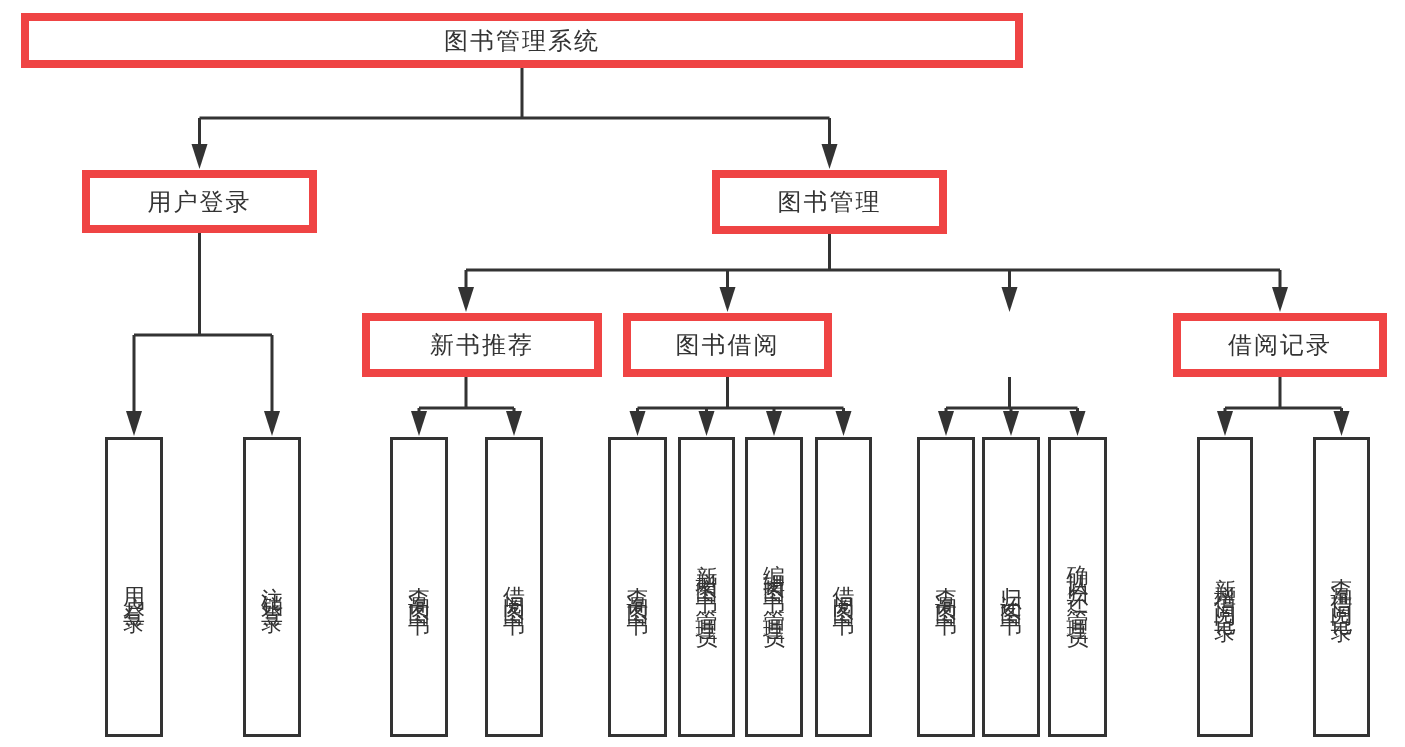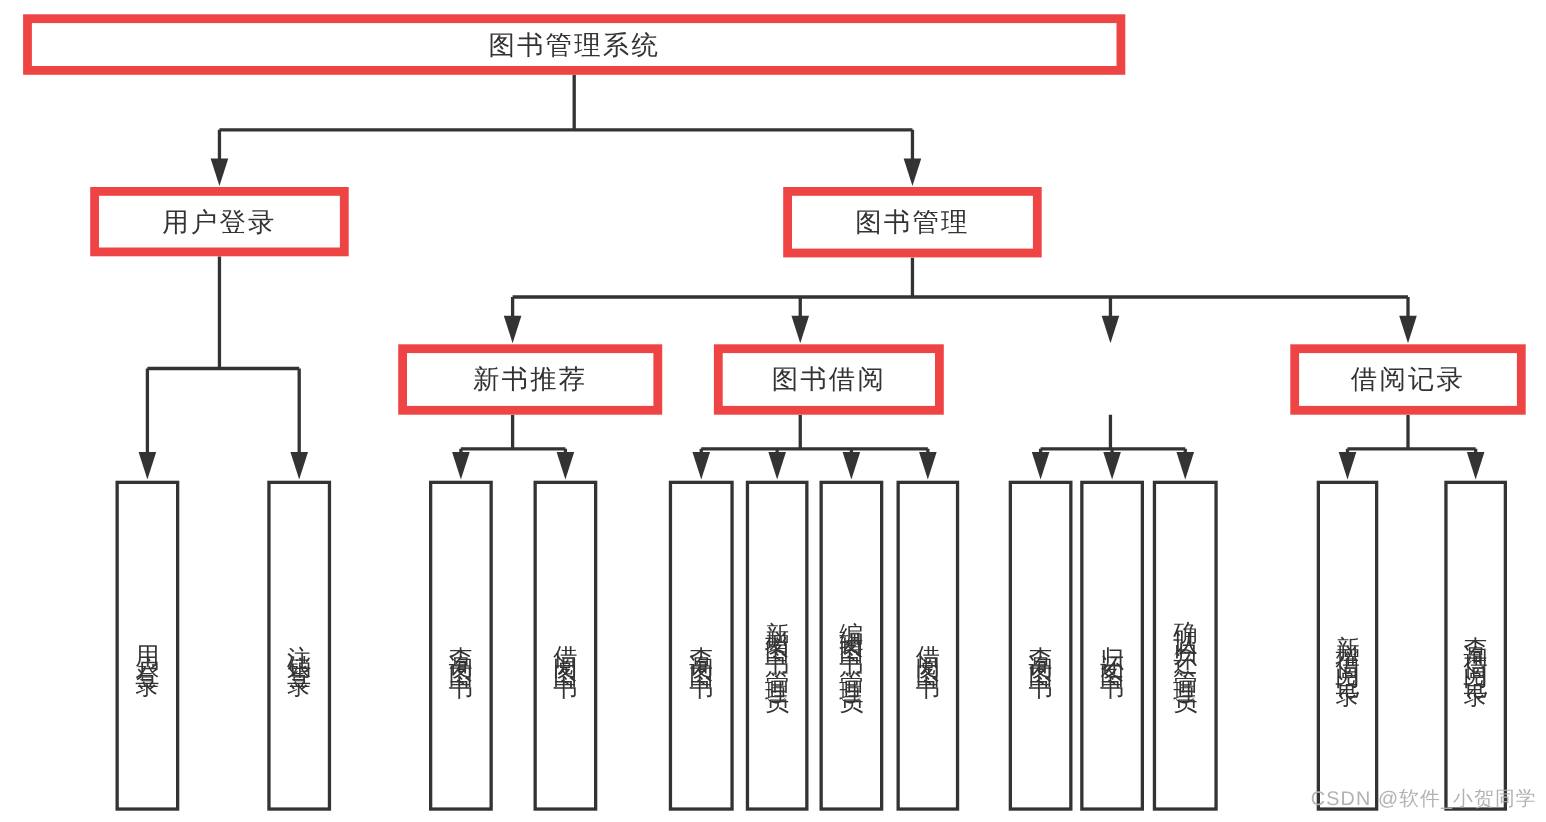--- a/index.html
+++ b/index.html
@@ -91,21 +91,21 @@
       <polygon class="arrow" points="1333.5,411 1349.5,411 1341.5,436"></polygon>
     </g>
   </svg>
 
   <div class="node" style="left:21px; top:13px; width:1002px; height:55px;">图书管理系统</div>
 
   <div class="node" style="left:82px; top:170px; width:235px; height:63px;">用户登录</div>
   <div class="node" style="left:712px; top:170px; width:235px; height:64px;">图书管理</div>
 
   <div class="node" style="left:362px; top:313px; width:240px; height:64px;">新书推荐</div>
-  <div class="node" style="left:623px; top:313px; width:209px; height:64px;margin-left:26px;">图书借阅</div>
+  <div class="node" style="left:623px; top:313px; width:209px; height:64px;">图书借阅</div>
   <div class="node" style="left:1173px; top:313px; width:214px; height:64px;">借阅记录</div>
 
   <div class="leaf" style="left:105px; top:437px; width:58px; height:300px;">
     <span>用户登录</span>
   </div>
   <div class="leaf" style="left:243px; top:437px; width:58px; height:300px;">
     <span>注销登录</span>
   </div>
 
   <div class="leaf" style="left:390px; top:437px; width:58px; height:300px;">
@@ -138,15 +138,14 @@
     <span>确认归还（管理员）</span>
   </div>
 
   <div class="leaf" style="left:1197px; top:437px; width:56px; height:300px;">
     <span>新增借阅记录</span>
   </div>
   <div class="leaf" style="left:1313px; top:437px; width:57px; height:300px;">
     <span>查询借阅记录</span>
   </div>
 
-  <div class="watermark">CSDN @软件_小贺同学</div>
 
 </div>
 
 </body></html>

